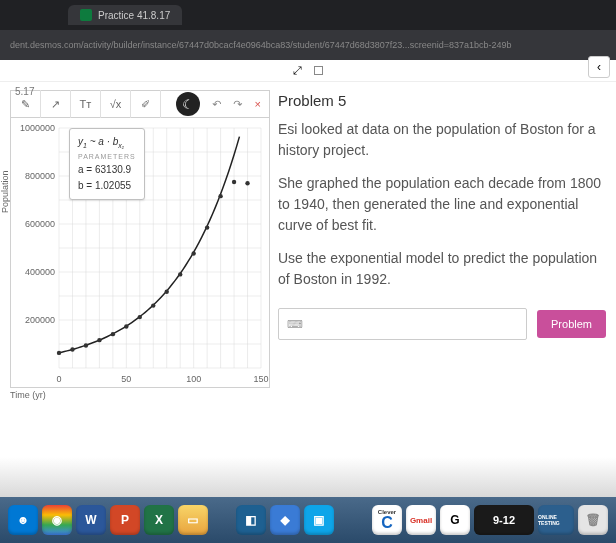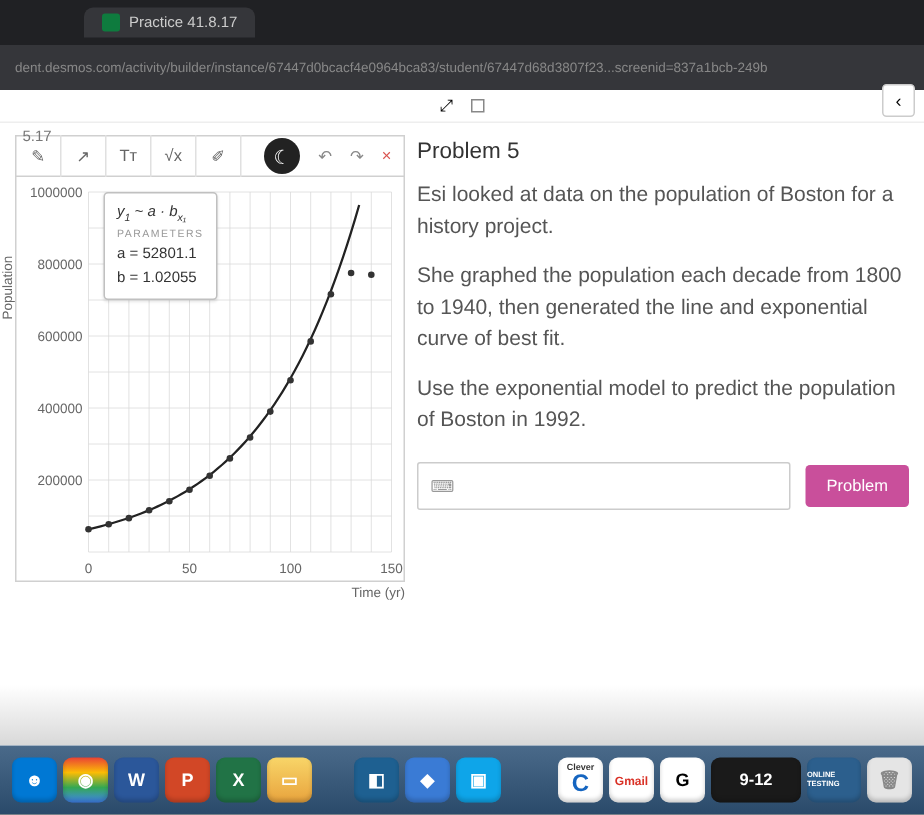--- a/index.html
+++ b/index.html
@@ -1,18 +1,18 @@
 <!DOCTYPE html>
 <html><head>
 <meta charset="utf-8">
 <style>
 *{margin:0;padding:0;box-sizing:border-box}
 body{width:616px;height:543px;font-family:-apple-system,BlinkMacSystemFont,'Segoe UI',Arial,sans-serif;background:#2b2b2b;position:relative;overflow:hidden}
 .browser-top{height:30px;background:#202124;display:flex;align-items:center;padding:0 8px}
-.tab{background:#35363a;color:#ccc;font-size:10px;padding:4px 12px;border-radius:6px 6px 0 0;display:flex;align-items:center;gap:6px;margin-left:48px}
+.tab{background:#35363a;color:#ccc;font-size:10px;padding:4px 12px;border-radius:6px 6px 0 0;display:flex;align-items:center;gap:6px;margin-left:60px}
 .tab::before{content:"";width:12px;height:12px;background:#0e7b3e;border-radius:2px}
 .addr{height:30px;background:#35363a;color:#888;font-size:9px;padding:4px 10px;display:flex;align-items:center;white-space:nowrap;overflow:hidden}
 .main{background:#fff;height:calc(100% - 52px - 46px);position:relative}
 .small-bar{height:22px;background:#fff;border-bottom:1px solid #eee;display:flex;justify-content:center;align-items:center;gap:12px;font-size:11px}
 .small-bar .square{width:9px;height:9px;border:1px solid #888}
 .left-corner{position:absolute;left:15px;top:26px;font-size:10px;color:#777}
 .content{display:flex;padding:8px 10px;gap:8px}
 .graph-area{width:260px}
 .toolbar{height:28px;background:#fff;border:1px solid #d0d0d0;display:flex;align-items:center;font-size:11px}
 .tb-btn{width:30px;height:28px;display:flex;align-items:center;justify-content:center;border-right:1px solid #e0e0e0;color:#666}
@@ -22,21 +22,21 @@
 .chart{border:1px solid #d0d0d0;border-top:none;height:270px;position:relative;background:#fff}
 .grid line{stroke:#d8d8d8;stroke-width:0.5}
 .axis text{fill:#666;font-size:9px}
 .curve{stroke:#222;stroke-width:1.5;fill:none}
 .pt{fill:#333}
 .param-box{position:absolute;left:58px;top:10px;background:#fff;border:1px solid #c0c0c0;border-radius:3px;padding:5px 8px;font-size:10px;color:#333;line-height:1.6;box-shadow:0 1px 2px rgba(0,0,0,.1)}
 .param-box .eq{font-style:italic}
 .param-box .sub{font-size:7px;vertical-align:sub}
 .param-box .tiny{font-size:7px;color:#999;letter-spacing:1px}
 .ylabel{position:absolute;left:-6px;top:90px;font-size:9px;color:#666;transform:rotate(-90deg);transform-origin:left}
-.xlabel{font-size:9px;color:#666;text-align:right;margin-top:2px}
+.xlabel{font-size:9px;color:#666;text-align:left;margin-top:2px}
 .right-panel{flex:1;padding-top:2px}
 .ptitle{font-size:15px;font-weight:400;margin-bottom:10px;color:#333}
 .ptext{font-size:14px;color:#555;line-height:1.5;margin-bottom:12px}
 .ans-row{display:flex;align-items:center;gap:10px;margin-top:18px}
 .ans-input{flex:1;height:32px;border:1px solid #ccc;border-radius:2px;padding:0 8px;font-size:11px;display:flex;align-items:center;color:#999}
 .submit{background:#c94f9b;color:#fff;border:none;font-size:11px;padding:8px 14px;border-radius:3px;cursor:pointer}
 .dock{position:absolute;bottom:0;left:0;right:0;height:46px;background:linear-gradient(#4a6a8a,#2a4a6a);display:flex;align-items:center;padding:0 8px;gap:4px}
 .dock-icon{width:30px;height:30px;border-radius:6px;display:flex;align-items:center;justify-content:center;font-size:12px;font-weight:bold;color:#fff;box-shadow:inset 0 -2px 3px rgba(0,0,0,.2)}
 .spacer{flex:1}
 .back-btn{position:absolute;right:6px;top:56px;width:22px;height:22px;background:#fff;border:1px solid #ccc;border-radius:3px;display:flex;align-items:center;justify-content:center;font-size:12px;z-index:5}
@@ -137,21 +137,21 @@
             <circle cx="196.13333333333333" cy="109.60000000000002" r="2.2" class="pt"></circle>
             <circle cx="209.60000000000002" cy="78.16" r="2.2" class="pt"></circle>
             <circle cx="223.06666666666666" cy="64" r="2.2" class="pt"></circle>
             <circle cx="236.53333333333333" cy="65.19999999999999" r="2.2" class="pt"></circle>
           </svg>
         <div class="param-box">
           <div class="eq">
             <span>y</span><span class="sub">1</span><span> ~ a · b</span><sup class="sub">x₁</sup>
           </div>
           <div class="tiny">PARAMETERS</div>
-          <div>a = 52801.1</div>
+          <div>a = 63130.9</div>
           <div>b = 1.02055</div>
         </div>
       </div>
       <div class="xlabel">Time (yr)</div>
     </div>
 
     <div class="right-panel">
       <div class="ptitle">Problem 5</div>
       <div class="ptext">Esi looked at data on the population of Boston for a history project.</div>
       <div class="ptext">She graphed the population each decade from 1800 to 1940, then generated the line and exponential curve of best fit.</div>

